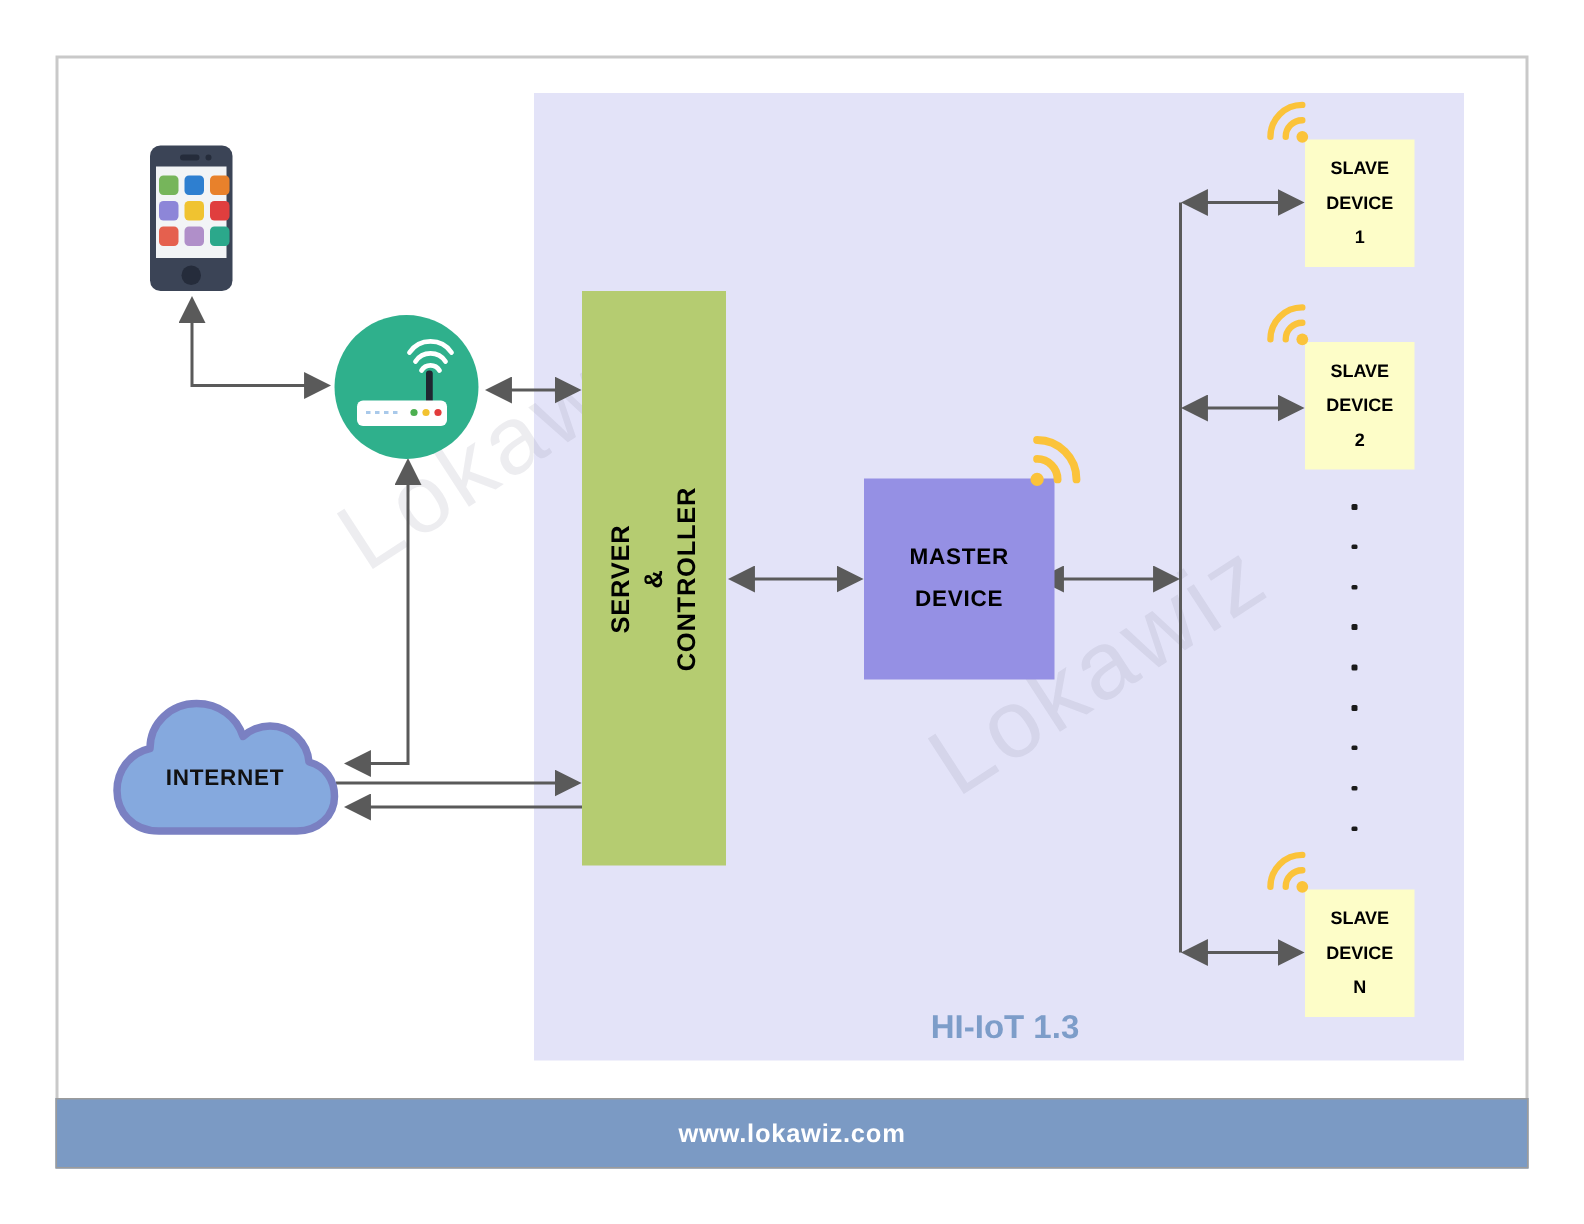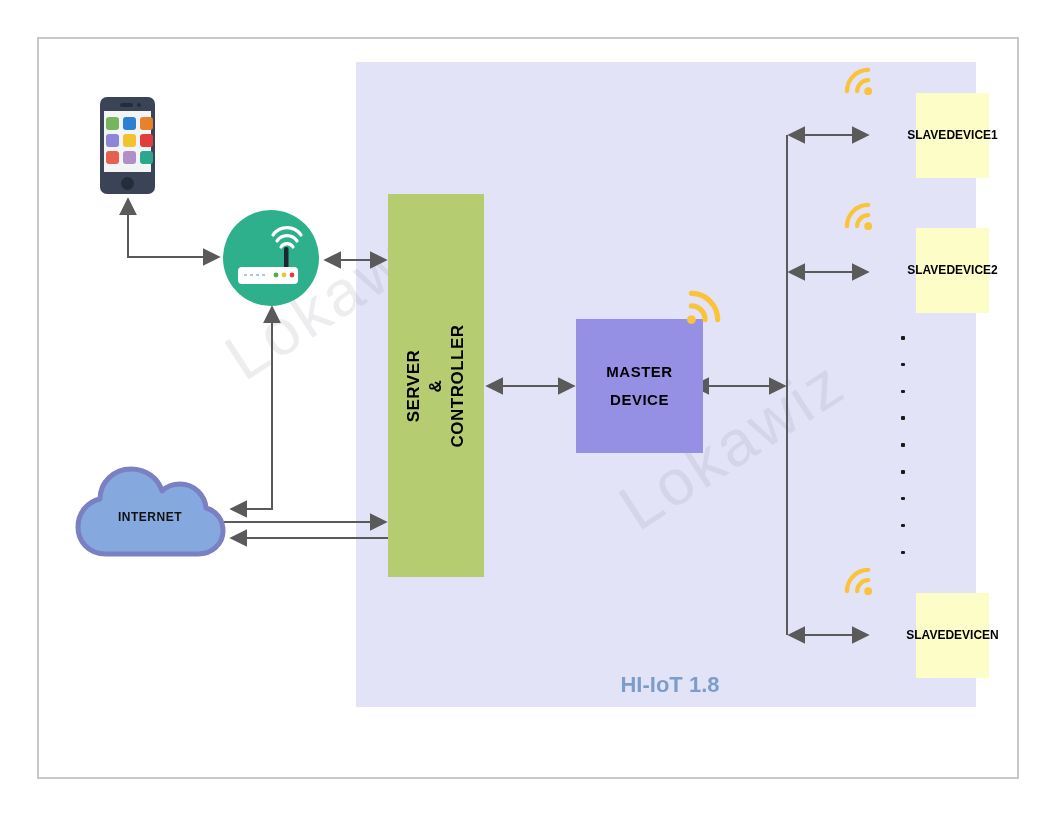--- a/index.html
+++ b/index.html
@@ -36,40 +36,40 @@
           grid-template-columns:repeat(3,13px); grid-gap:4px; }
   .apps span { width:13px; height:13px; border-radius:3px; display:block; }
 
   
   .router-circle { position:absolute; left:223px; top:210px; width:96px; height:96px;
                    background:var(--teal,#2fb08c); border-radius:50%; }
 
   
   .cloud-wrap { position:absolute; left:74px; top:456px; width:152px; height:106px; }
   .cloud-label { position:absolute; left:74px; top:510px; width:152px; text-align:center;
-                 font-size:12px; font-weight:bold; color:#111; letter-spacing:0.5px; }
+                 font-size:15px; font-weight:bold; color:#111; letter-spacing:0.5px; }
 
   
   .server-box { position:absolute; left:388px; top:194px; width:96px; height:383px;
                 background:var(--server-green,#b5cc71); }
   .server-label { position:absolute; left:50%; top:50%; width:380px;
                   transform:translate(-50%,-50%) rotate(-90deg); text-align:center;
                   font-size:17px; font-weight:bold; color:#000; line-height:22px;
                   letter-spacing:0.5px; }
 
   
   .master-box { position:absolute; left:576px; top:319px; width:127px; height:134px;
                 background:var(--master-purple,#9590e4); display:flex; flex-direction:column;
                 justify-content:center; align-items:center; }
   .master-box div { font-size:15px; font-weight:bold; color:#000; line-height:28px;
                     letter-spacing:0.5px; }
 
   
-  .slave-box { position:absolute; left:916px; width:73px; height:85px;
-               background:var(--slave-yellow,#fdfdc8); display:flex; flex-direction:row;
+  .slave-box { position:absolute; left:870px; width:73px; height:85px;
+               background:var(--slave-yellow,#fdfdc8); display:flex; flex-direction:column;
                justify-content:center; align-items:center; }
   .slave-box div { font-size:12px; font-weight:bold; color:#000; line-height:23px; }
   .slave-1 { top:93px; } .slave-2 { top:228px; } .slave-n { top:593px; }
 
   .wifi { position:absolute; }
   .wifi-master { left:683px; top:286px; width:42px; height:42px; }
   .wifi-slave { width:34px; height:34px; transform:scaleX(-1); }
   .wifi-s1 { left:841px; top:64px; } .wifi-s2 { left:841px; top:199px; }
   .wifi-sn { left:841px; top:564px; }
 
@@ -222,16 +222,19 @@
       <span></span>
       <span></span>
       <span></span>
       <span></span>
       <span></span>
       <span></span>
       <span></span>
       <span></span>
     </div>
 
-  <div class="region-label">HI-IoT 1.8</div>
-
+  <div class="region-label">HI-IoT 1.3</div>
+
+  <div class="footer-bar">
+    <div>www.lokawiz.com</div>
+  </div>
 
 </div>
 
 </body></html>

